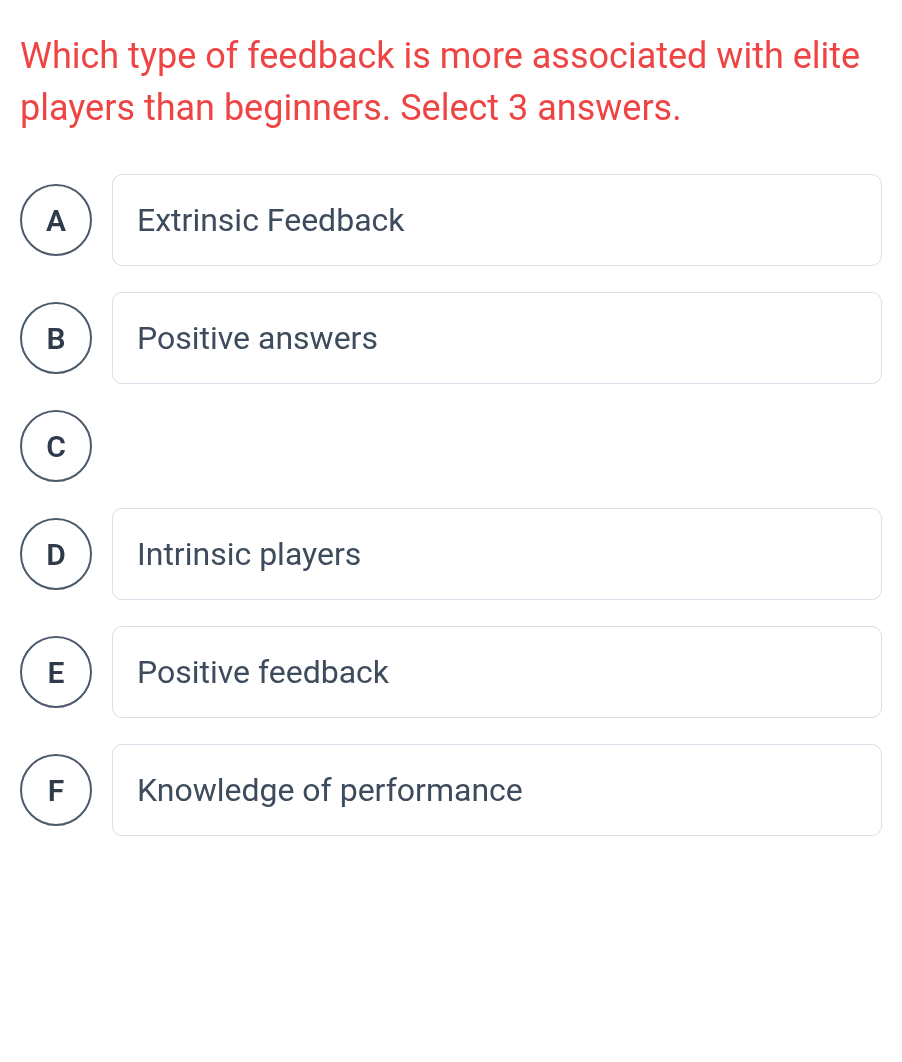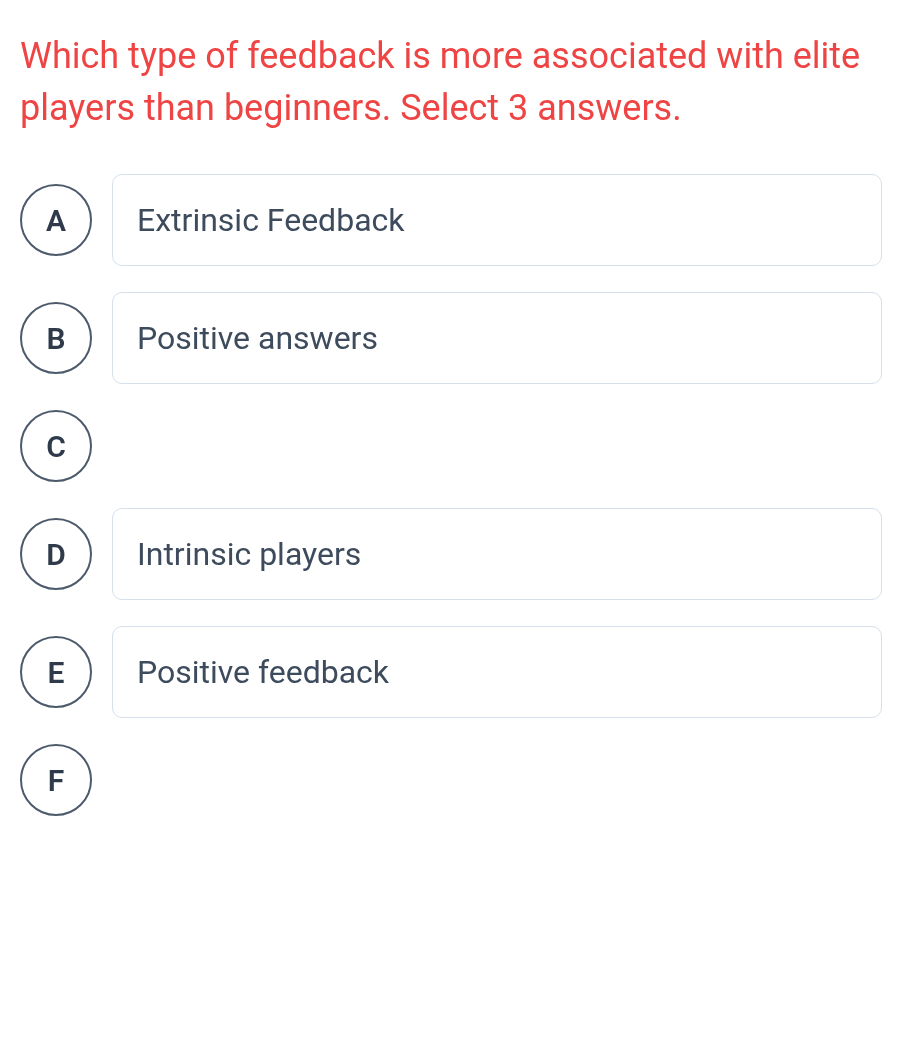--- a/index.html
+++ b/index.html
@@ -79,14 +79,15 @@
   <div class="option-row">
     <div class="option-letter">D</div>
     <div class="option-text">Intrinsic players</div>
   </div>
   <div class="option-row">
     <div class="option-letter">E</div>
     <div class="option-text">Positive feedback</div>
   </div>
   <div class="option-row">
     <div class="option-letter">F</div>
+    <div class="option-text">Knowledge of performance</div>
   </div>
 </div>
 
 </body></html>

